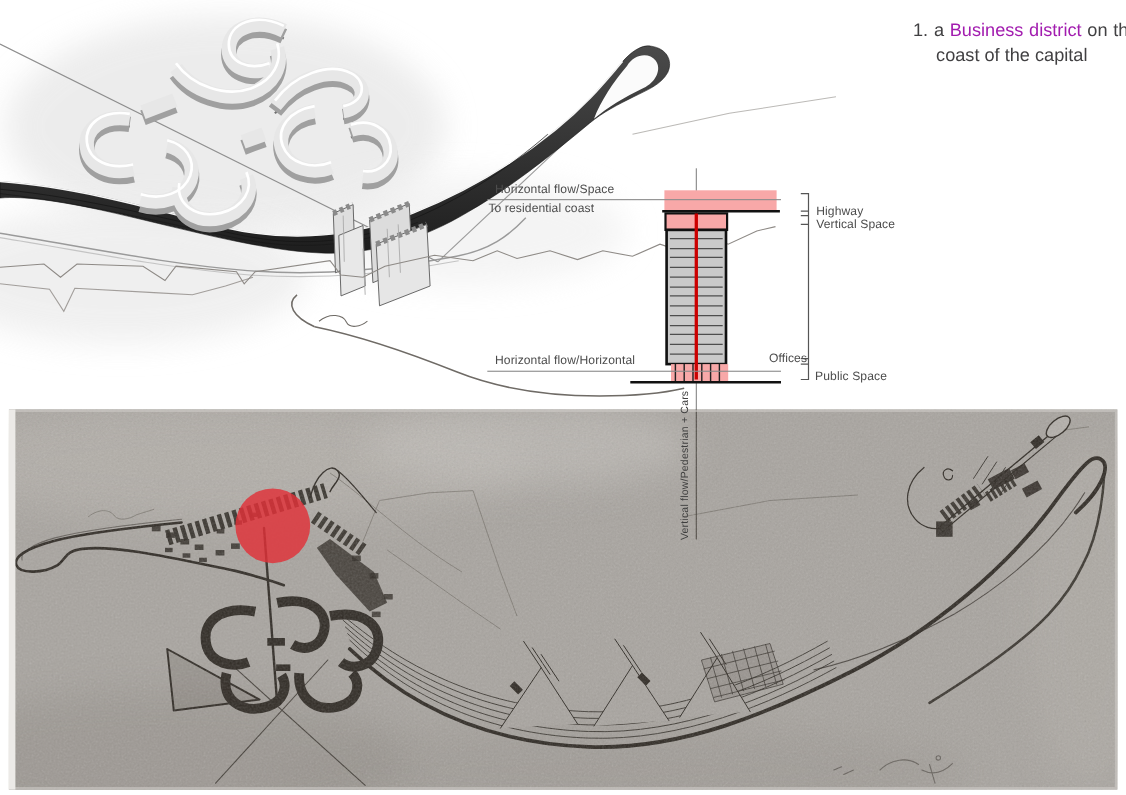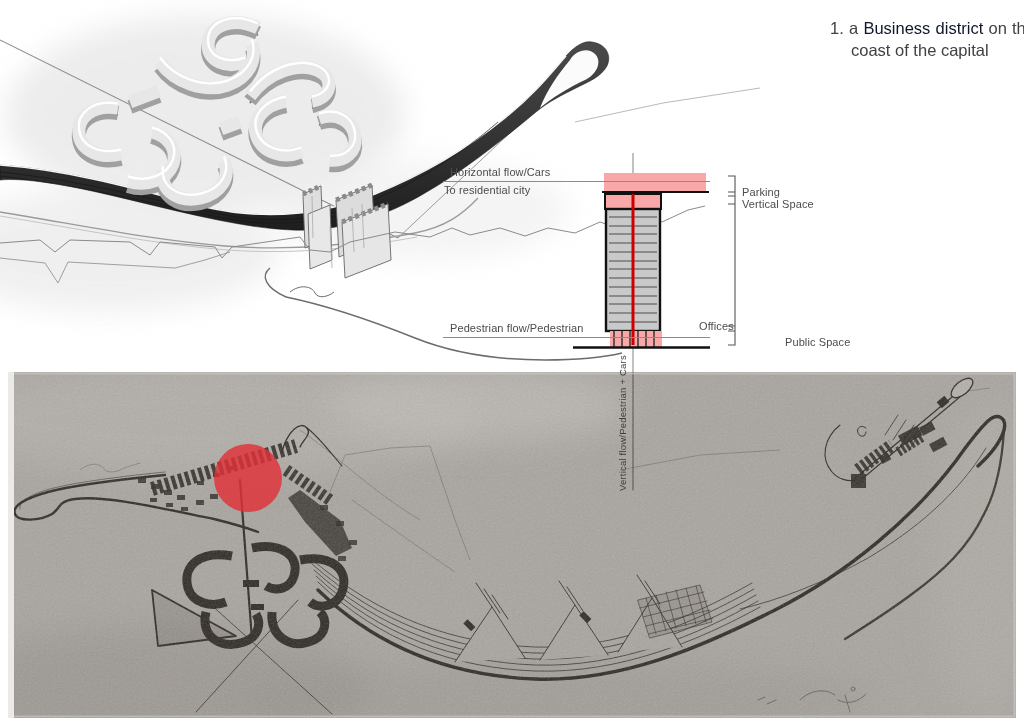--- a/index.html
+++ b/index.html
@@ -3,21 +3,21 @@
 <meta charset="utf-8">
 <style>
   html,body{margin:0;padding:0;background:#fff;}
   .board{position:relative;width:1024px;height:723px;background:#fff;overflow:hidden;
          font-family:"Liberation Sans",sans-serif;}
   .board svg{position:absolute;display:block;}
   .lbl{position:absolute;font-size:11px;color:#4c4c4c;white-space:nowrap;z-index:6;letter-spacing:.1px;}
   .hline{position:absolute;height:1px;background:#8b8b8b;z-index:5;}
   .heading{position:absolute;left:830px;top:18px;width:184px;font-size:16.5px;line-height:21.5px;
            color:#414042;text-align:justify;padding-left:21px;text-indent:-21px;z-index:6;}
-  .heading .hl{color:#0f172a;}
+  .heading .hl{color:#a21caf;}
   .vlbl{position:absolute;left:617px;top:491px;transform-origin:0 0;transform:rotate(-90deg);
         font-size:9.5px;color:#3e3e3e;white-space:nowrap;z-index:7;letter-spacing:.2px;}
   
   .wSh{stroke:#a0a0a0;stroke-width:14;fill:none;}
   .wFa{stroke:#e7e7e7;stroke-width:13;fill:none;}
   .wHi{stroke:#ffffff;stroke-width:2.4;fill:none;}
   .wBs{stroke:#6f6f6f;stroke-width:2;fill:none;}
   
   .ink{stroke:#2f2a24;fill:none;stroke-linecap:round;stroke-linejoin:round;}
   .inkF{fill:#2f2a24;stroke:none;}
@@ -311,26 +311,26 @@
     <circle cx="248" cy="478" r="34" fill="#e03138" opacity=".82"></circle>
 
     <rect x="9.5" y="373.5" width="1005" height="343" fill="none" stroke="#cfccc8" stroke-width="2" opacity=".6"></rect>
     <rect x="8" y="372" width="6" height="346" fill="#eceae7"></rect>
   </svg>
 
   <div class="heading">
     <span>1. </span><span>a </span><span class="hl">Business district</span><span> on the coast of the capital</span>
   </div>
 
-  <div class="lbl" style="left:450px;top:166px">Horizontal flow/Cars</div>
-  <div class="lbl" style="left:444px;top:184px">To residential city</div>
+  <div class="lbl" style="left:450px;top:166px">Horizontal flow/Space</div>
+  <div class="lbl" style="left:444px;top:184px">To residential coast</div>
   <div class="hline" style="left:443px;top:181px;width:267px"></div>
 
-  <div class="lbl" style="left:450px;top:322px">Pedestrian flow/Pedestrian</div>
+  <div class="lbl" style="left:450px;top:322px">Horizontal flow/Horizontal</div>
   <div class="hline" style="left:443px;top:337px;width:267px"></div>
 
-  <div class="lbl" style="left:742px;top:186px">Parking</div>
+  <div class="lbl" style="left:742px;top:186px">Highway</div>
   <div class="lbl" style="left:742px;top:198px">Vertical Space</div>
   <div class="lbl" style="left:699px;top:320px">Offices</div>
-  <div class="lbl" style="left:785px;top:336px">Public Space</div>
+  <div class="lbl" style="left:741px;top:336px">Public Space</div>
 
   <div class="vlbl">Vertical flow/Pedestrian + Cars</div>
 </div>
 
 </body></html>

